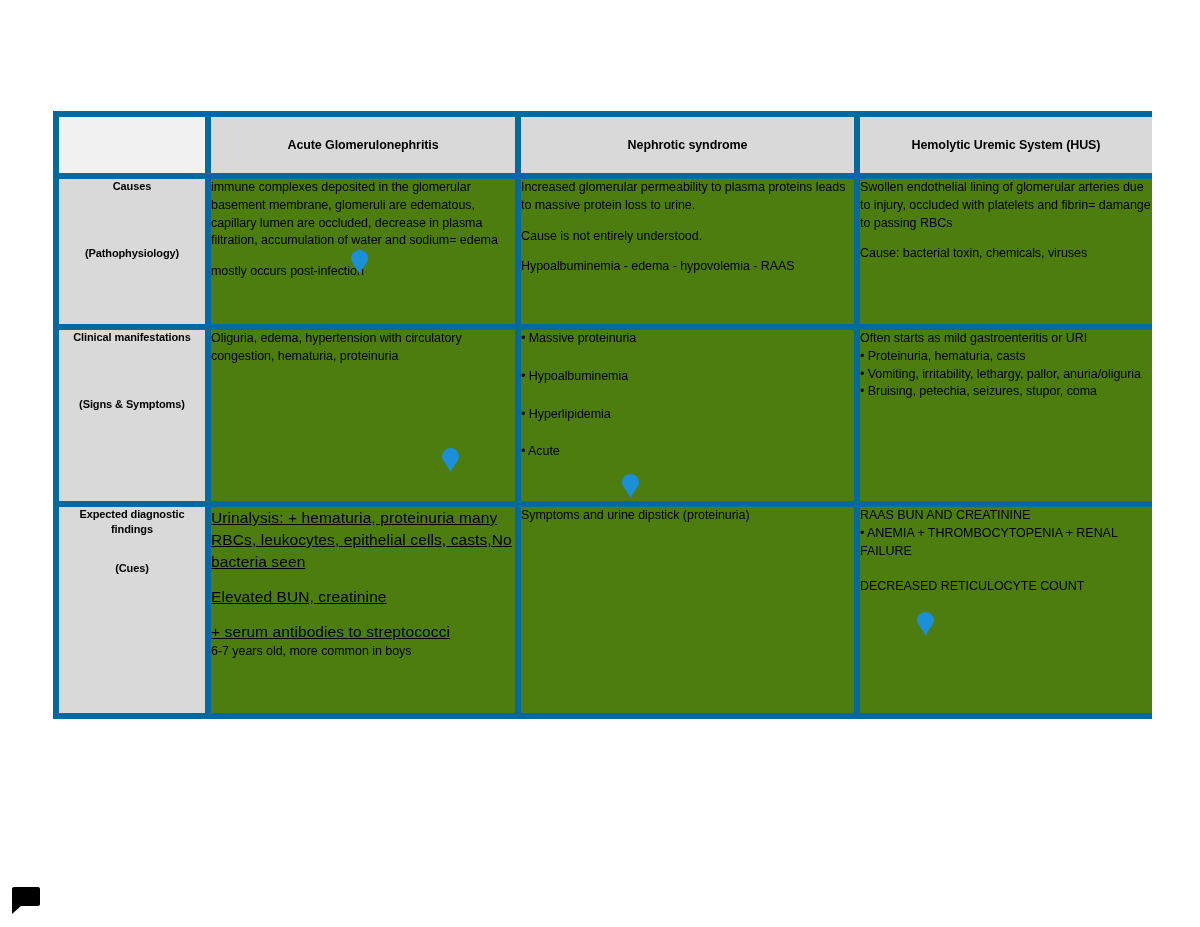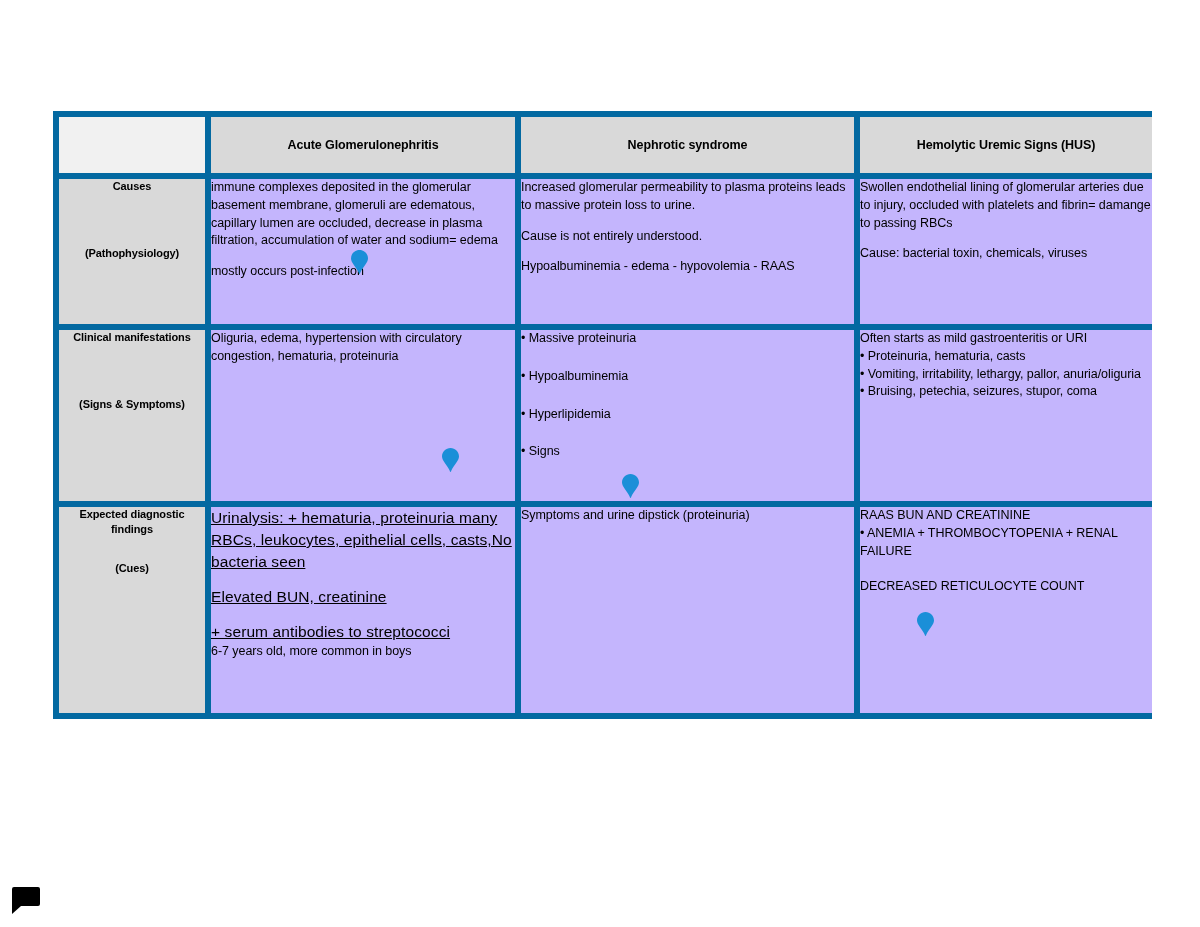--- a/index.html
+++ b/index.html
@@ -68,21 +68,21 @@
     vertical-align: top;
     padding: 18px 6px 8px 6px;
     line-height: 1.35;
   }
   .label-top { display: block; }
   .label-sub { display: block; margin-top: 52px; }
   .label-sub.short { margin-top: 24px; }
 
   
   td.body-cell {
-    background: #c4b5fd;
+    background: #4d7c0f;
     padding: 12px 10px 10px 10px;
     line-height: 1.42;
     font-size: 12.5px;
     letter-spacing: -0.05px;
   }
   td.body-cell p { margin: 0 0 13px 0; }
   td.body-cell p:last-child { margin-bottom: 0; }
 
   .blk-list { margin: 0; }
   .blk-list .li { margin: 0 0 0 0; }
@@ -140,21 +140,21 @@
         <col class="c1">
         <col class="c2">
         <col class="c3">
     </colgroup>
 
     <thead>
       <tr class="head">
         <th class="corner"></th>
         <th>Acute Glomerulonephritis</th>
         <th>Nephrotic syndrome</th>
-        <th>Hemolytic Uremic Signs (HUS)</th>
+        <th>Hemolytic Uremic System (HUS)</th>
       </tr>
     </thead>
 
     <tbody>
 
       <tr class="r1">
         <td class="label-cell">
           <span class="label-top">Causes</span>
           <span class="label-sub">(Pathophysiology)</span>
         </td>
@@ -179,21 +179,21 @@
           <span class="label-sub">(Signs &amp; Symptoms)</span>
         </td>
         <td class="body-cell">
           <p>Oliguria, edema, hypertension with circulatory congestion, hematuria, proteinuria</p>
         </td>
         <td class="body-cell">
           <div class="blk-list spaced-bullets">
             <div class="li">• Massive proteinuria</div>
             <div class="li">• Hypoalbuminemia</div>
             <div class="li">• Hyperlipidemia</div>
-            <div class="li">• Signs</div>
+            <div class="li">• Acute</div>
           </div>
         </td>
         <td class="body-cell">
           <div class="blk-list compact-bullets">
             <div class="li">Often starts as mild gastroenteritis or URI</div>
             <div class="li">• Proteinuria, hematuria, casts</div>
             <div class="li">• Vomiting, irritability, lethargy, pallor, anuria/oliguria</div>
             <div class="li">• Bruising, petechia, seizures, stupor, coma</div>
           </div>
         </td>

